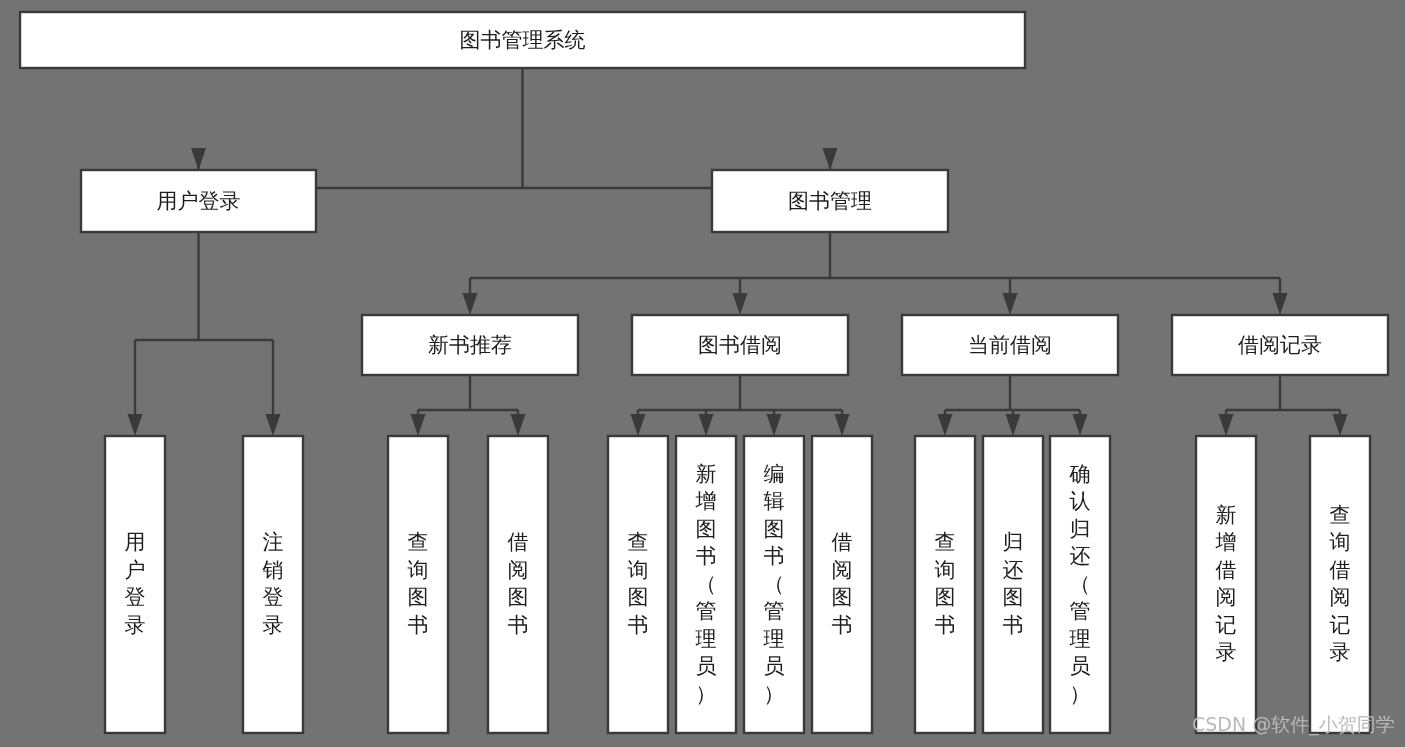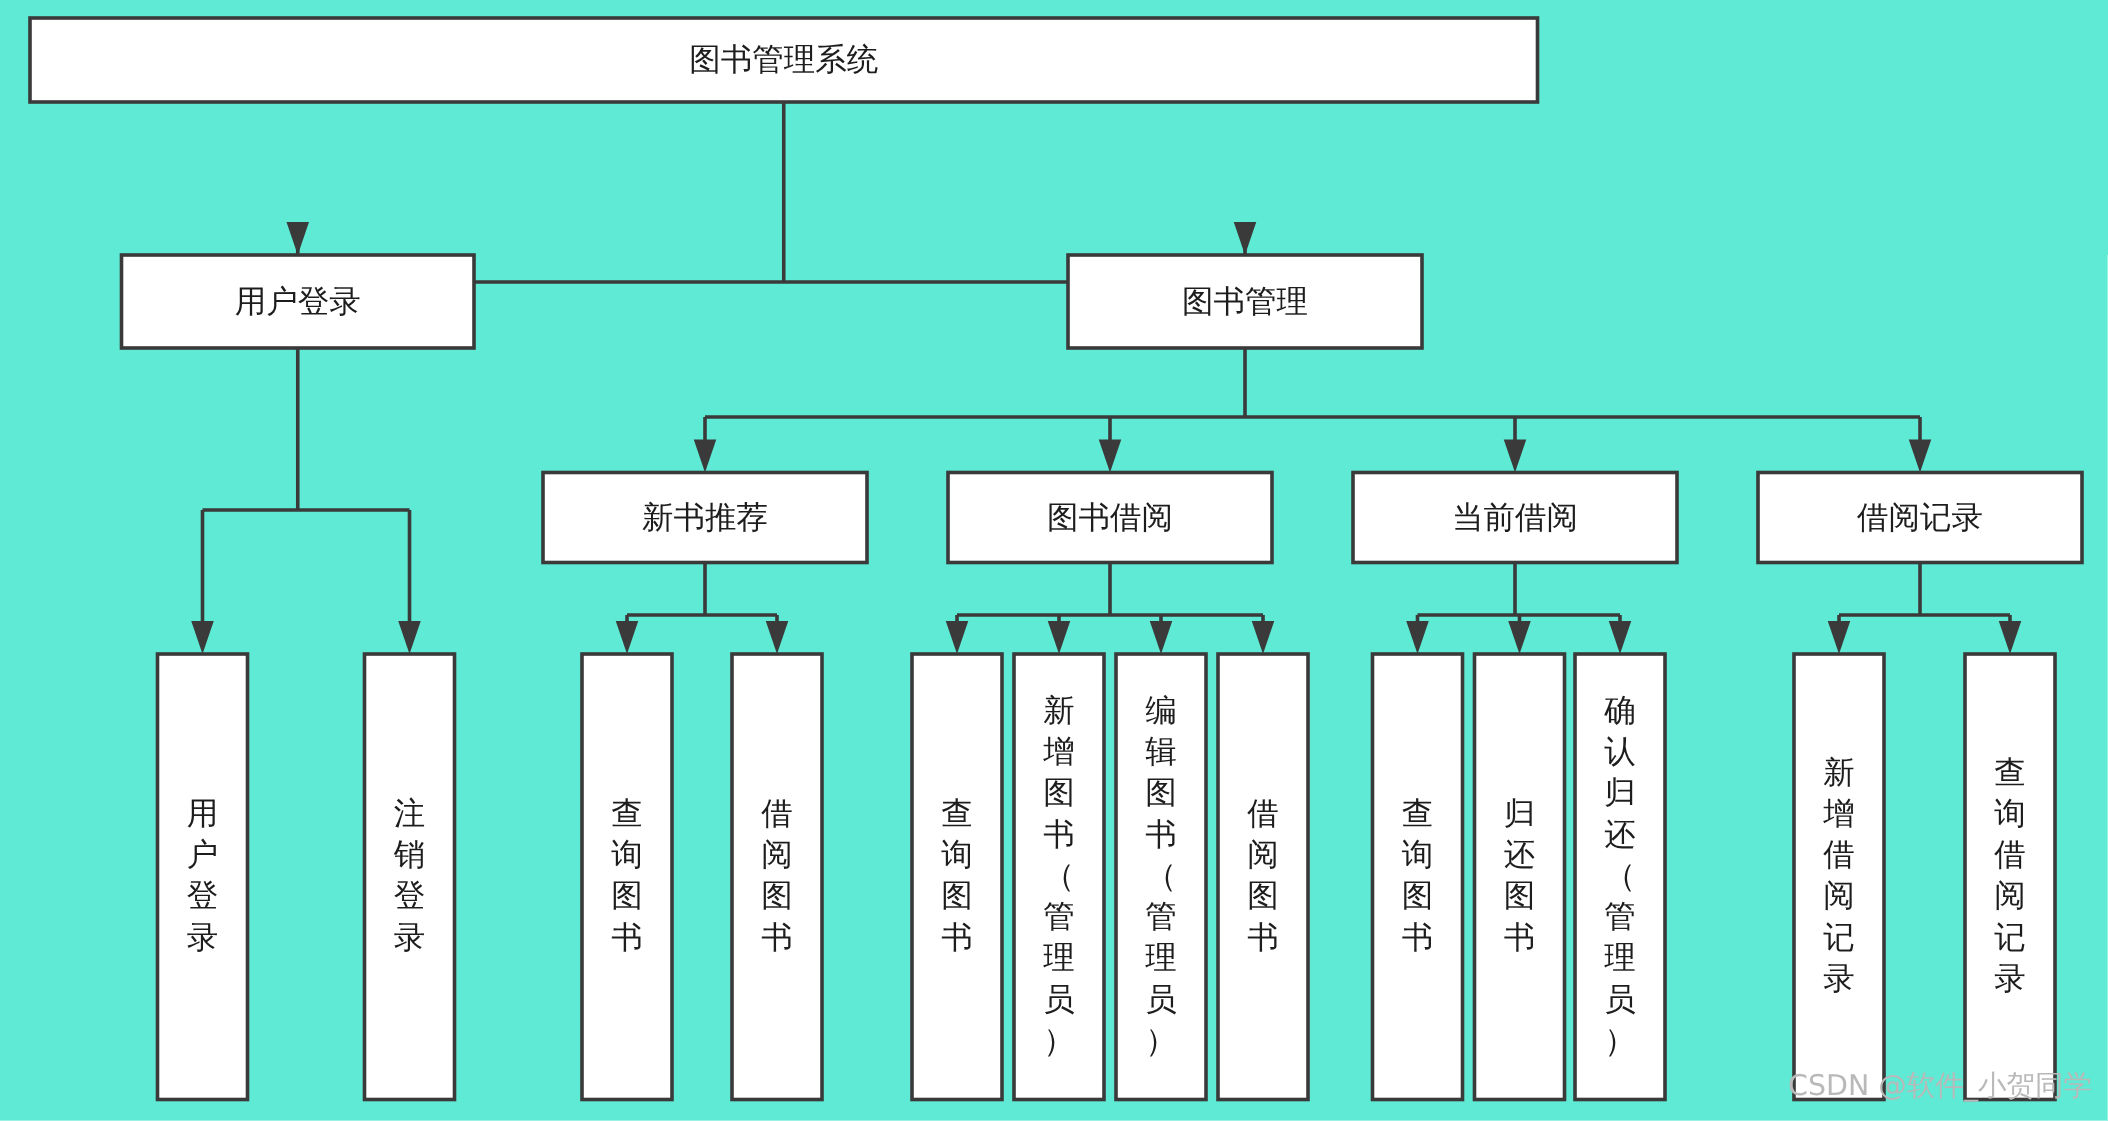--- a/index.html
+++ b/index.html
@@ -11,21 +11,21 @@
     width: 1405px;
     height: 747px;
     font-family: "DejaVu Sans", "Liberation Sans", sans-serif;
     overflow: hidden;
     position: relative;
   }
   #diagram-root {
     position: relative;
     width: 1405px;
     height: 747px;
-    background: #5eead4;
+    background: #737373;
   }
   svg.diagram-canvas {
     position: absolute;
     left: 0;
     top: 0;
     width: 1405px;
     height: 747px;
     display: block;
   }
   .node-box {

